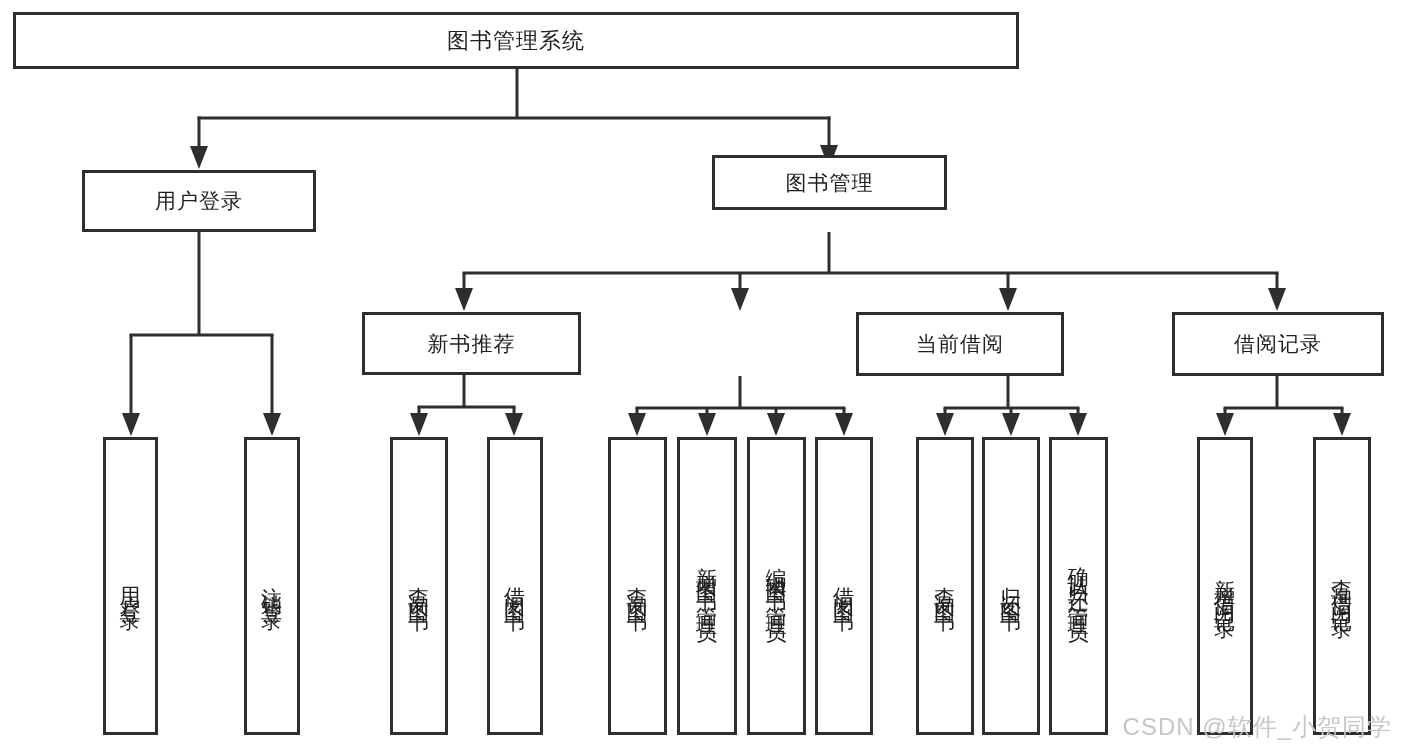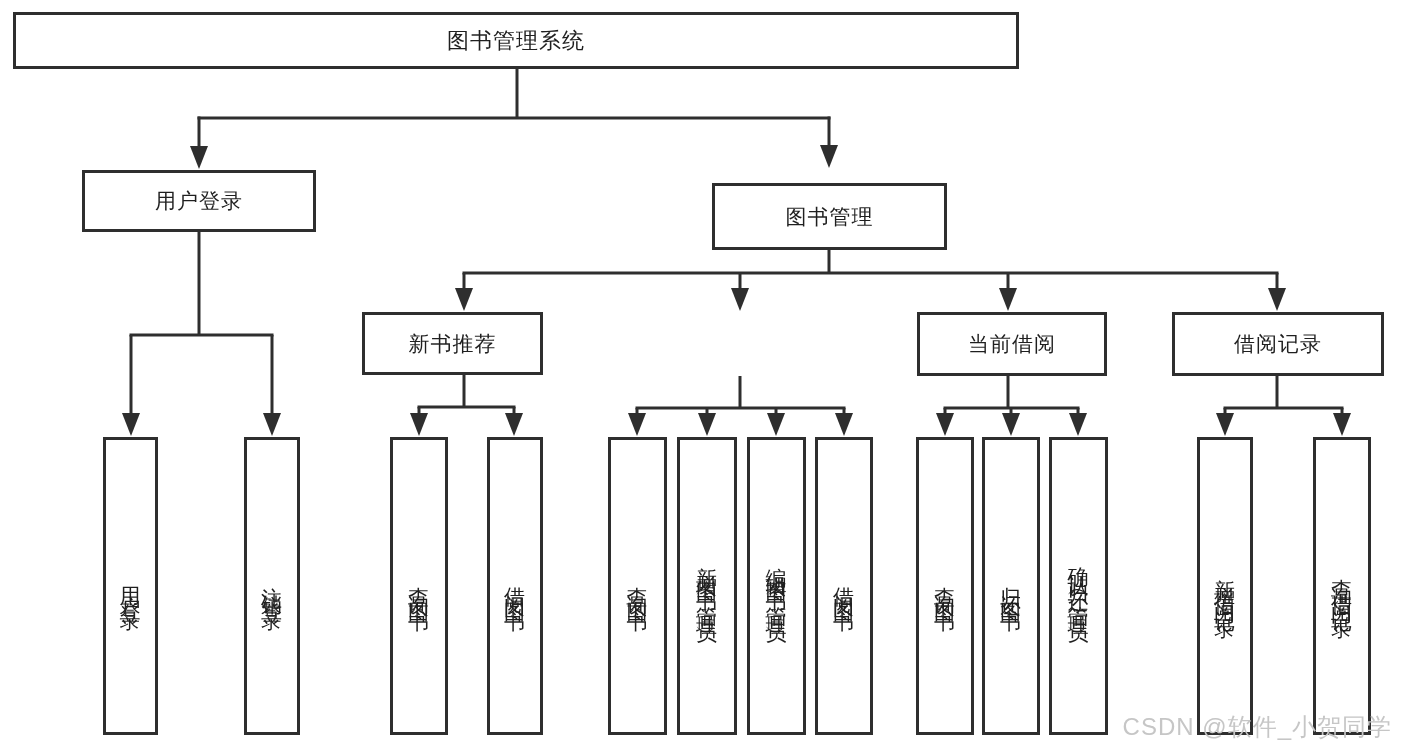--- a/index.html
+++ b/index.html
@@ -153,24 +153,24 @@
       <line x1="1225" y1="408" x2="1225" y2="420"></line>
       <line x1="1342" y1="408" x2="1342" y2="420"></line>
       <polygon points="1225,436 1216,413 1234,413"></polygon>
       <polygon points="1342,436 1333,413 1351,413"></polygon>
     </g>
   </svg>
 
   <div class="node root" style="left:13px;top:12px;width:1006px;height:57px">图书管理系统</div>
 
   <div class="node" style="left:82px;top:170px;width:234px;height:62px">用户登录</div>
-  <div class="node" style="left:712px;top:183px;width:235px;height:67px">图书管理</div>
-
-  <div class="node" style="left:362px;top:312px;width:181px;height:63px">新书推荐</div>
-  <div class="node" style="left:917px;top:312px;width:190px;height:64px">当前借阅</div>
+  <div class="node" style="left:712px;top:155px;width:235px;height:55px">图书管理</div>
+
+  <div class="node" style="left:362px;top:312px;width:219px;height:63px">新书推荐</div>
+  <div class="node" style="left:856px;top:312px;width:208px;height:64px">当前借阅</div>
   <div class="node" style="left:1172px;top:312px;width:212px;height:64px">借阅记录</div>
 
   <div class="leaf" style="left:103px;width:55px">
     <span class="vtext">用户登录</span>
   </div>
   <div class="leaf" style="left:244px;width:56px">
     <span class="vtext">注销登录</span>
   </div>
 
   <div class="leaf" style="left:390px;width:58px">

